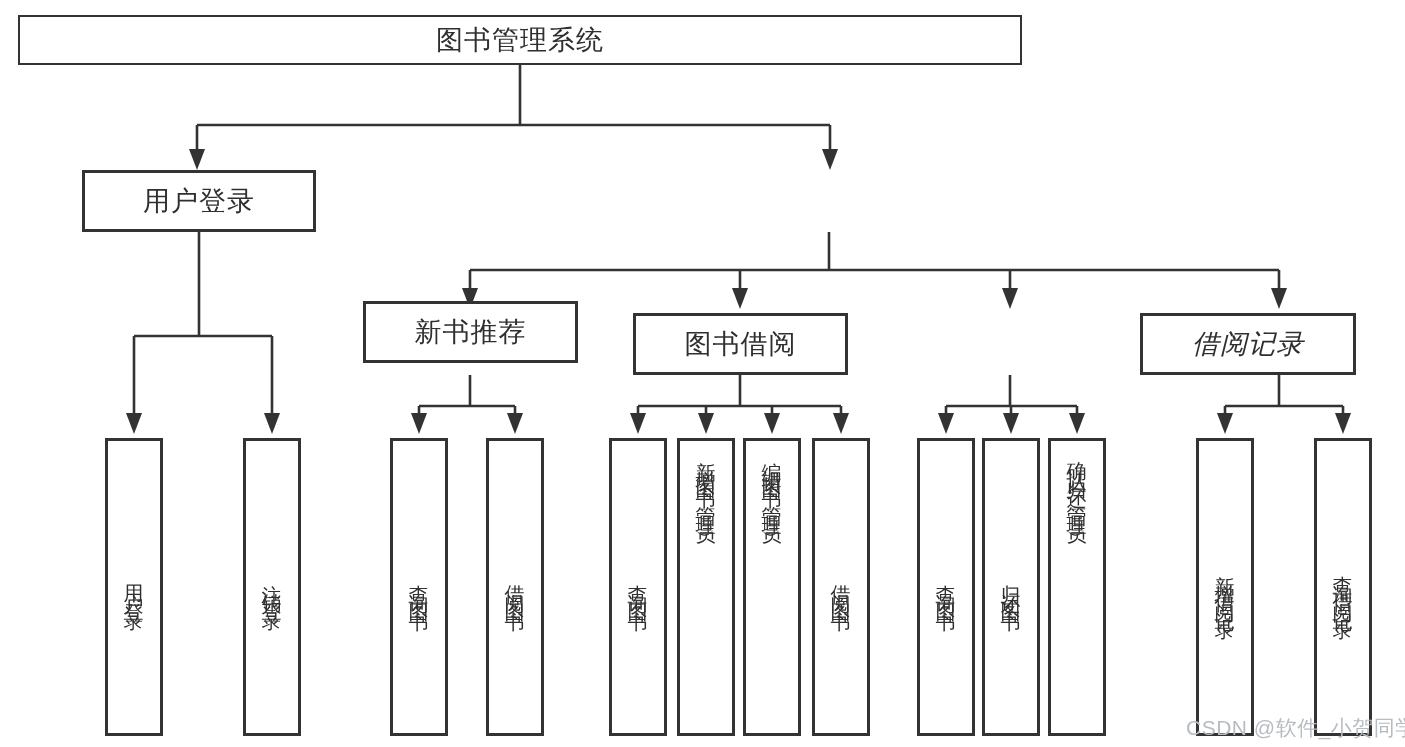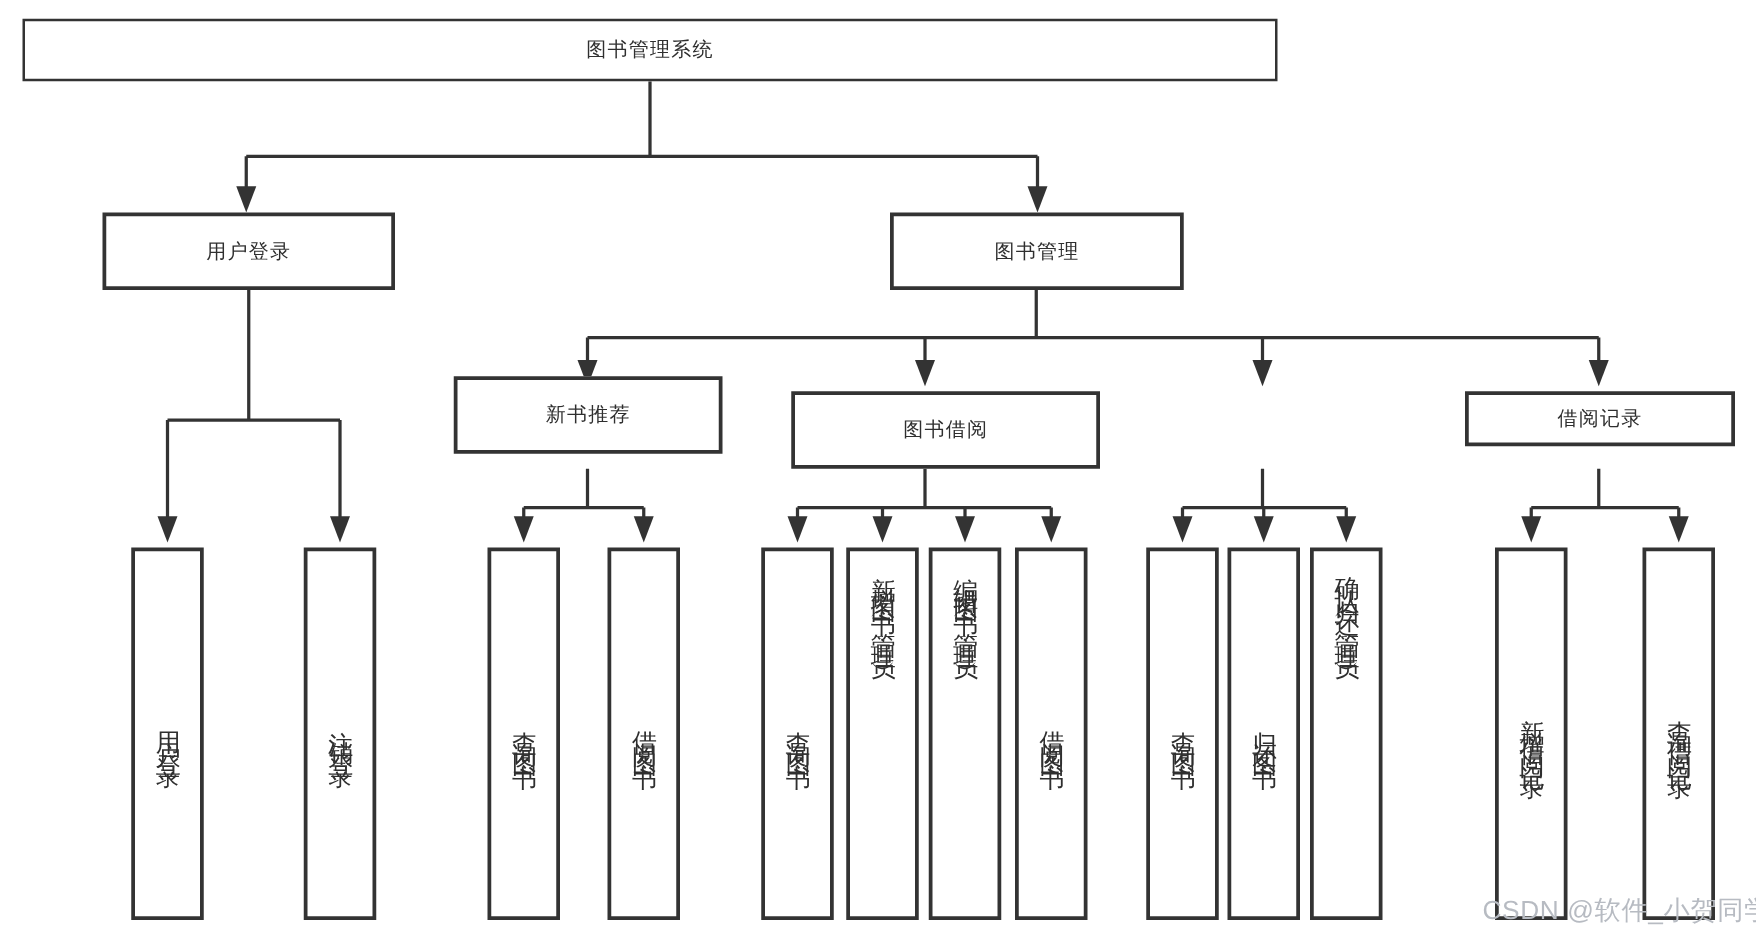--- a/index.html
+++ b/index.html
@@ -22,21 +22,21 @@
     position: absolute;
     background: #ffffff;
     border: 3px solid #6d28d9;
     display: flex;
     align-items: center;
     justify-content: center;
     color: #2f2f2f;
   }
   .node.root { border-width: 2px; }
   .hlabel {
-    font-size: 16px;
+    font-size: 27px;
     letter-spacing: 1px;
     color: #2f2f2f;
     white-space: nowrap;
   }
   .leaf .vtext {
     writing-mode: vertical-rl;
     text-orientation: mixed;
     font-size: 20px;
     letter-spacing: 0.45em;
     color: #2f2f2f;
@@ -113,31 +113,28 @@
       <polygon points="1335,413 1351,413 1343,434" fill="#333333"></polygon>
     </svg>
 
   <div class="node root hbox" style="left: 18px; top: 15px; width: 1004px; height: 50px; border-color: rgb(51, 51, 51);">
     <span class="hlabel">图书管理系统</span>
   </div>
 
   <div class="node" style="left: 82px; top: 170px; width: 234px; height: 62px; border-color: rgb(51, 51, 51);">
     <span class="hlabel">用户登录</span>
   </div>
-  <div class="node" style="left: 712px; top: 170px; width: 235px; height: 62px; border-color: rgb(51, 51, 51);">
-    <span class="hlabel">图书管理</span>
-  </div>
 
   <div class="node" style="left: 363px; top: 301px; width: 215px; height: 62px; border-color: rgb(51, 51, 51);">
     <span class="hlabel">新书推荐</span>
   </div>
-  <div class="node" style="left: 633px; top: 313px; width: 247px; height: 62px; border-color: rgb(51, 51, 51);">
+  <div class="node" style="left: 633px; top: 313px; width: 215px; height: 62px; border-color: rgb(51, 51, 51);">
     <span class="hlabel">图书借阅</span>
   </div>
-  <div class="node" style="left: 1172px; top: 313px; width: 216px; height: 44px; border-color: rgb(51, 51, 51);">
+  <div class="node" style="left: 1140px; top: 313px; width: 216px; height: 62px; border-color: rgb(51, 51, 51); font-style: italic;">
     <span class="hlabel">借阅记录</span>
   </div>
 
   <div class="node leaf" style="left: 105px; top: 438px; width: 58px; height: 298px; border-color: rgb(51, 51, 51);">
     <span class="vtext">用户登录</span>
   </div>
   <div class="node leaf" style="left: 243px; top: 438px; width: 58px; height: 298px; border-color: rgb(51, 51, 51);">
     <span class="vtext">注销登录</span>
   </div>
   <div class="node leaf" style="left: 390px; top: 438px; width: 58px; height: 298px; border-color: rgb(51, 51, 51);">

